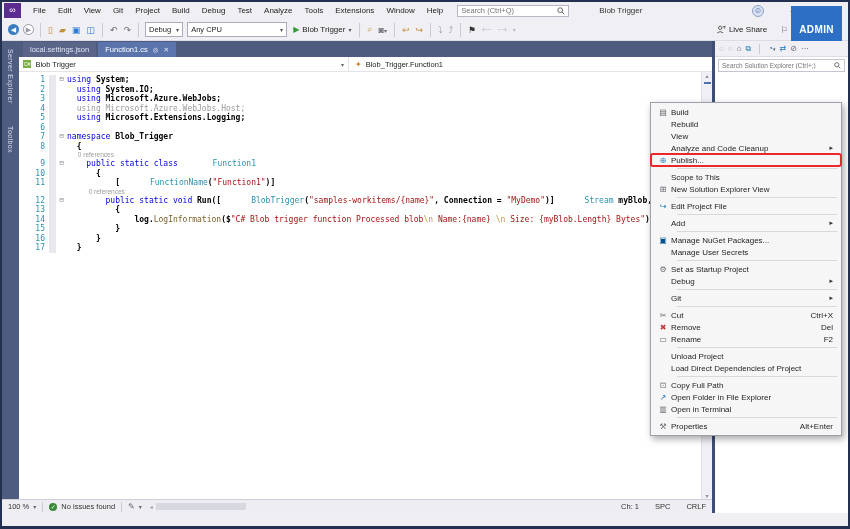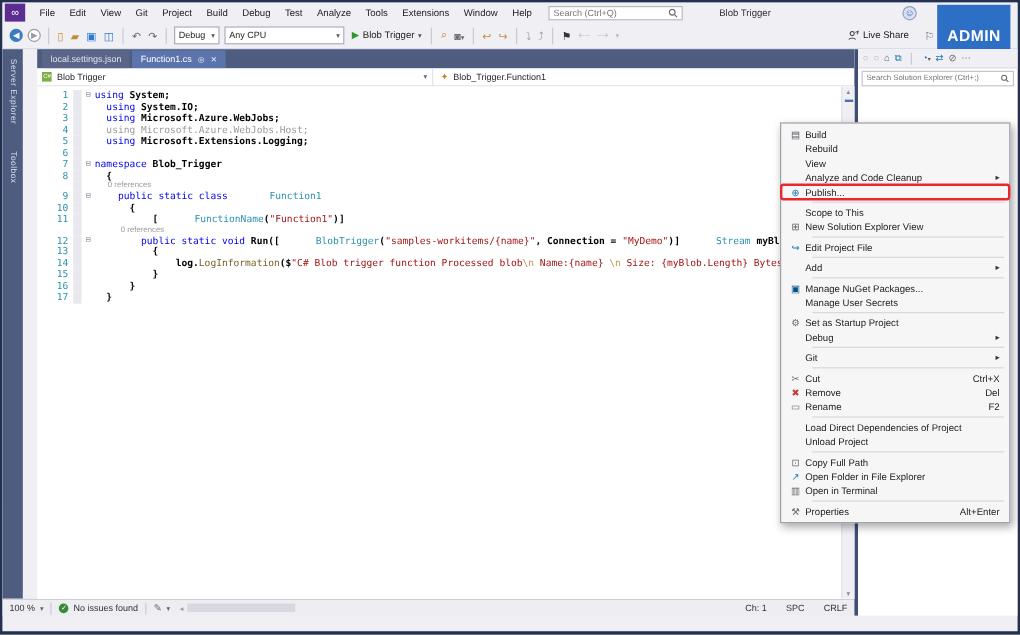--- a/index.html
+++ b/index.html
@@ -29,25 +29,25 @@
   .circ { width:11px; height:11px; border-radius:50%; display:inline-flex; align-items:center; justify-content:center; font-size:7px; margin:0 2px; }
   .circ.back { background:#3A7DBF; color:#fff; }
   .circ.fwd { border:1px solid #9A9AA8; color:#9A9AA8; background:#fff; }
   .tb-select { display:flex; align-items:center; height:15px; border:1px solid #ABABBC; background:#fff; font-size:7.5px; padding:0 3px; margin:0 2px; }
   .tb-select .car { margin-left:5px; font-size:6px; color:#555; }
   .runbtn { display:flex; align-items:center; font-size:8px; margin:0 4px; }
   .runbtn .play { color:#2E9B2E; font-size:8px; margin-right:3px; }
   .runbtn .car { font-size:6px; color:#555; margin-left:3px; }
   .tb-right2 { margin-left:auto; display:flex; align-items:center; }
   .liveshare { display:flex; align-items:center; font-size:8px; color:#222; margin-right:10px; }
-  .admin-btn { background:#2D6FC5; color:#fff; font-size:13px; font-weight:bold; letter-spacing:.4px; padding:18px 8px; margin-right:2px; }
+  .admin-btn { background:#2D6FC5; color:#fff; font-size:10px; font-weight:bold; letter-spacing:.4px; padding:18px 8px; margin-right:2px; }
   
   .main { display:flex; height:472px; }
   .left-region { width:710px; display:flex; flex-direction:column; }
-  .left-top { flex:1; display:flex; min-height:0;gap:12px; }
+  .left-top { flex:1; display:flex; min-height:0; }
   .side-strip { width:17px; background:#4E5C80; display:flex; flex-direction:column; align-items:center; padding-top:8px; }
   .vlabel { writing-mode:vertical-rl; font-size:7px; color:#D9DFEF; margin-bottom:22px; letter-spacing:.4px; }
   .editor-col { flex:1; display:flex; flex-direction:column; min-width:0; }
   .tabstrip { height:16px; background:#4E5C80; display:flex; align-items:flex-end; padding-left:4px; }
   .tab { font-size:7.5px; height:15px; display:flex; align-items:center; padding:0 7px; color:#DDE3F2; background:#5A6587; margin-right:2px; }
   .tab.active { background:#5C74AC; color:#fff; }
   .tab .tdot,.tab .tx { font-size:6.5px; margin-left:5px; color:#E8ECFA; }
   .breadcrumb { height:15px; background:#fff; border-bottom:1px solid #E3E3EA; display:flex; align-items:center; font-size:7.5px; }
   .crumb-left { width:330px; display:flex; align-items:center; padding:0 4px; border-right:1px solid #E3E3EA; height:100%; }
   .csicon { background:#7BAE42; color:#fff; font-size:5px; padding:0 1px; margin-right:4px; line-height:8px; height:8px; }
@@ -375,25 +375,25 @@
         <span class="mshort">Del</span>
       </div>
       <div class="mitem">
         <span class="mico" style="color: rgb(106, 106, 117);">▭</span>
         <span class="mlabel">Rename</span>
         <span class="mshort">F2</span>
       </div>
       <div class="msep"></div>
       <div class="mitem">
         <span class="mico"></span>
+        <span class="mlabel">Unload Project</span>
+      </div>
+      <div class="mitem">
+        <span class="mico"></span>
         <span class="mlabel">Load Direct Dependencies of Project</span>
-      </div>
-      <div class="mitem">
-        <span class="mico"></span>
-        <span class="mlabel">Unload Project</span>
       </div>
       <div class="msep"></div>
       <div class="mitem">
         <span class="mico" style="color: rgb(106, 106, 117);">⊡</span>
         <span class="mlabel">Copy Full Path</span>
       </div>
       <div class="mitem">
         <span class="mico" style="color: rgb(30, 121, 184);">↗</span>
         <span class="mlabel">Open Folder in File Explorer</span>
       </div>

